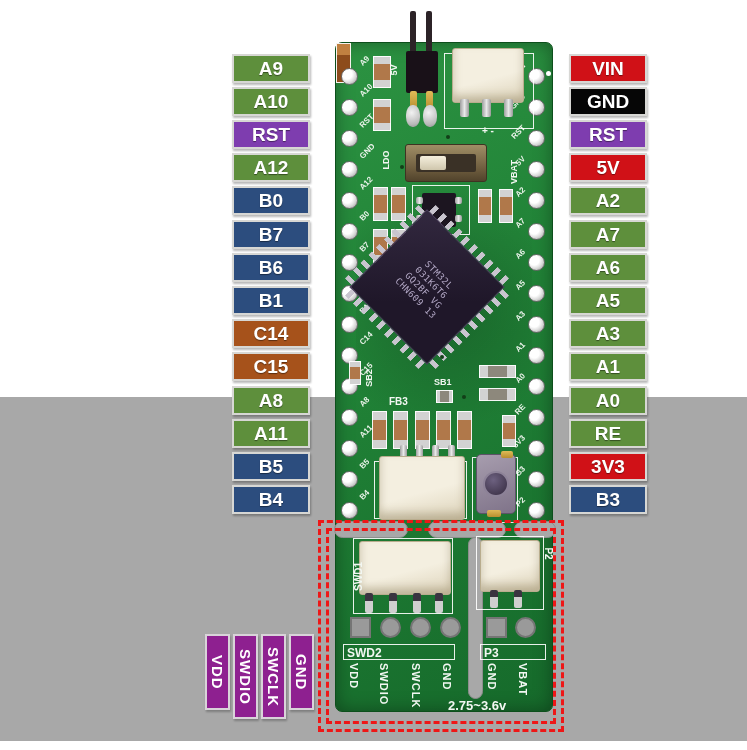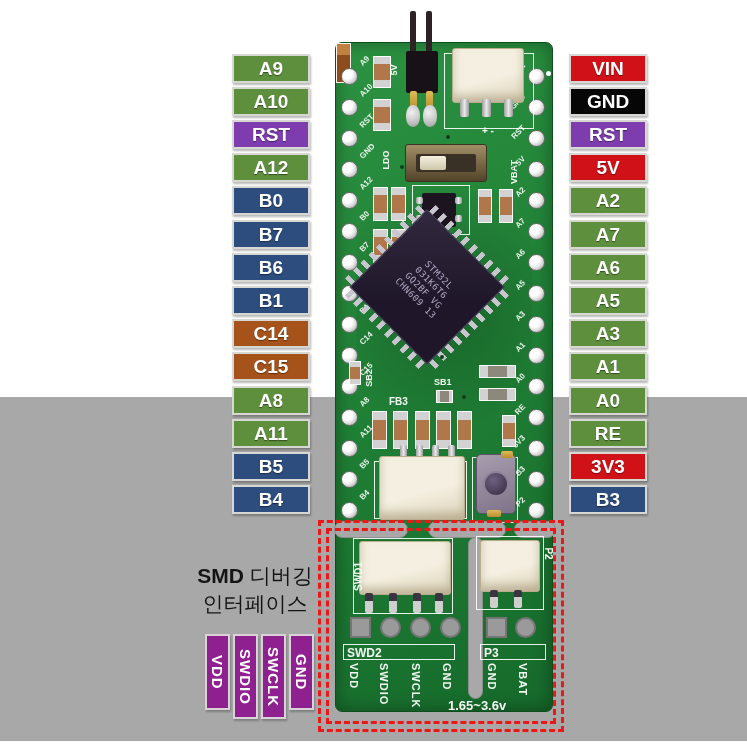--- a/index.html
+++ b/index.html
@@ -302,36 +302,31 @@
       <span class="silktxt" style="left:3px;top:1px;font-size:12px;">P3</span>
     </div>
     <div id="bottom-pin-names">
         <div class="bpin" style="left: 12px; top: 620px;">VDD</div>
         <div class="bpin" style="left: 42px; top: 620px;">SWDIO</div>
         <div class="bpin" style="left: 74px; top: 620px;">SWCLK</div>
         <div class="bpin" style="left: 105px; top: 620px;">GND</div>
         <div class="bpin" style="left: 150px; top: 620px;">GND</div>
         <div class="bpin" style="left: 181px; top: 620px;">VBAT</div>
       </div>
-    <span class="silktxt" style="left:112px;top:655px;font-size:13px;">1.65~3.6v</span>
+    <span class="silktxt" style="left:112px;top:655px;font-size:13px;">2.75~3.6v</span>
 
     <div class="dot" style="left:110px;top:92px;"></div>
     <div class="dot" style="left:64px;top:122px;"></div>
     <div class="dot" style="left:104px;top:312px;"></div>
     <div class="dot" style="left:126px;top:352px;"></div>
     <div class="dot" style="left:210px;top:28px;width:5px;height:5px;background:#fff;"></div>
   </div>
 
   <div class="dash" style="left:318px;top:520px;width:246px;height:212px;"></div>
   <div class="dash" style="left:326px;top:528px;width:230px;height:196px;"></div>
 
-  <div id="debug-caption">
-    <span class="b">SMD</span>
-    <span>디버깅</span><br>
-    <span>인터페이스</span>
-  </div>
   <div id="magenta-pads">
       <div class="mpad" style="left: 205px; top: 634px; width: 25px; height: 76px;">VDD</div>
       <div class="mpad" style="left: 233px; top: 634px; width: 25px; height: 85px;">SWDIO</div>
       <div class="mpad" style="left: 261px; top: 634px; width: 25px; height: 85px;">SWCLK</div>
       <div class="mpad" style="left: 289px; top: 634px; width: 25px; height: 76px;">GND</div>
     </div>
 </div>
 
 </body></html>

